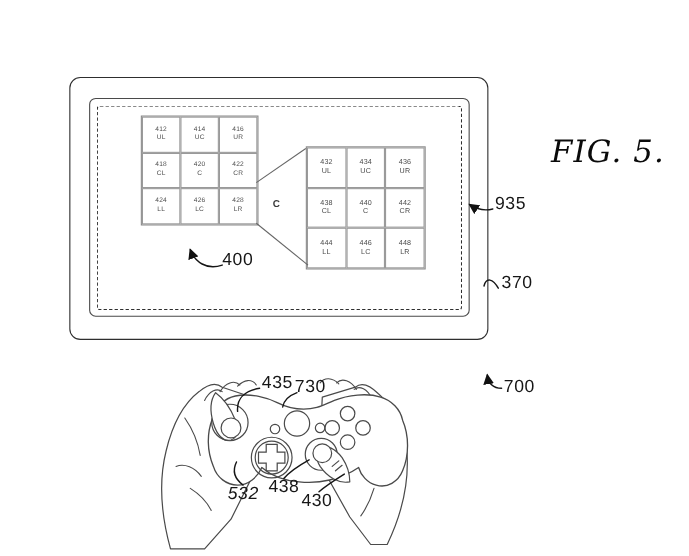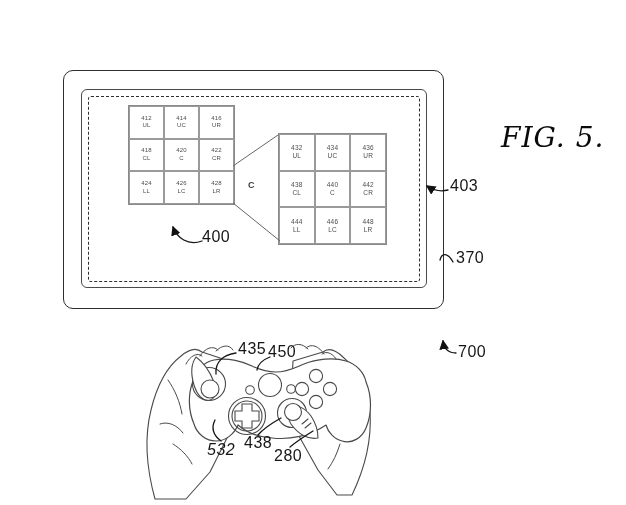--- a/index.html
+++ b/index.html
@@ -180,21 +180,21 @@
       <path d="M453,262 C448,253 442,252 440,260"></path>
       <path d="M202,241 C188,246 177,238 173,227" marker-end="url(#ah)"></path>
       <path d="M448,190 C440,192 433,190 427,186" marker-end="url(#ah)"></path>
       <path d="M456,353 C448,353 444,348 443,341" marker-end="url(#ah)"></path>
     </g>
   </svg>
 
   <div class="abs fig-label">FIG. 5.</div>
   <div class="abs zoom-c">C</div>
   <div class="abs ref" style="left:202px;top:228px;">400</div>
-  <div class="abs ref" style="left:450px;top:177px;">403</div>
+  <div class="abs ref" style="left:450px;top:177px;">935</div>
   <div class="abs ref" style="left:456px;top:249px;">370</div>
   <div class="abs ref" style="left:458px;top:343px;">700</div>
   <div class="abs ref" style="left:238px;top:340px;">435</div>
-  <div class="abs ref" style="left:268px;top:343px;">450</div>
+  <div class="abs ref" style="left:268px;top:343px;">730</div>
   <div class="abs ref" style="left:207px;top:441px;font-style:italic;">532</div>
   <div class="abs ref" style="left:244px;top:434px;">438</div>
-  <div class="abs ref" style="left:274px;top:447px;">280</div>
+  <div class="abs ref" style="left:274px;top:447px;">430</div>
 </div>
 
 </body></html>

